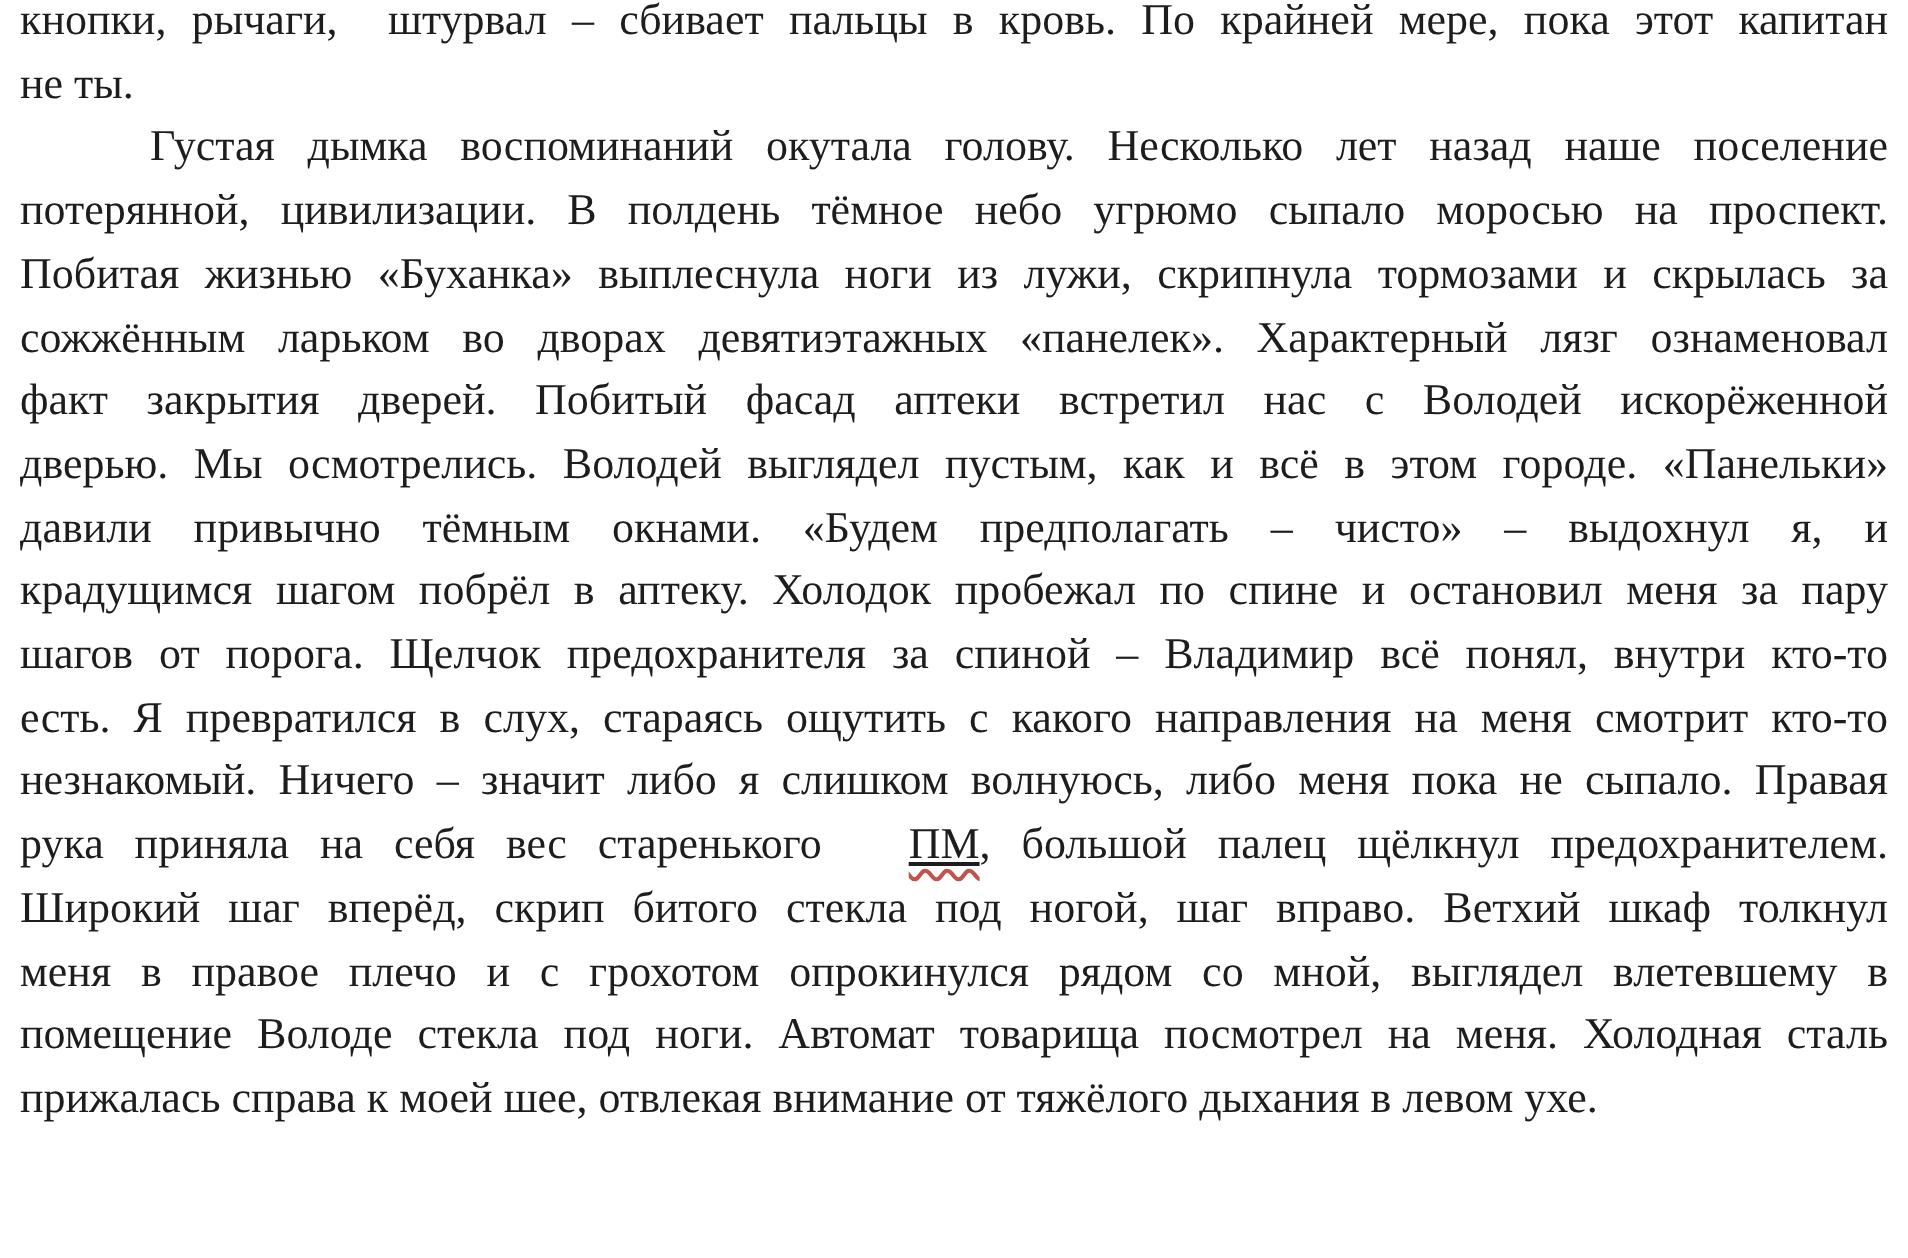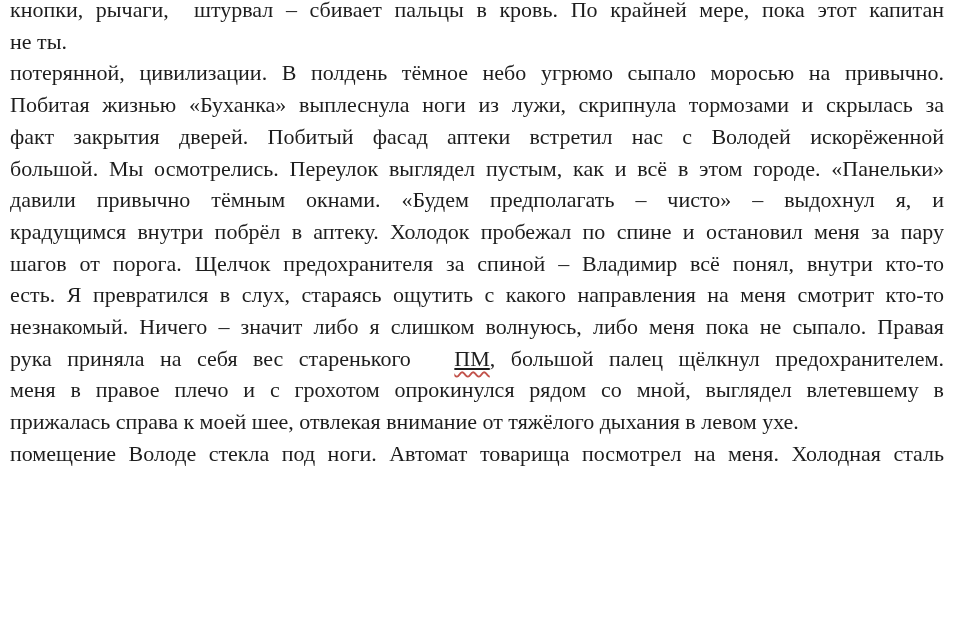--- a/index.html
+++ b/index.html
@@ -46,27 +46,30 @@
     text-underline-offset: 2px;
   }
 </style>
 </head>
 <body>
 
 <div class="page">
   <div>
       <div class="line">кнопки, рычаги,&nbsp; штурвал – сбивает пальцы в кровь. По крайней мере, пока этот капитан</div>
       <div class="line last">не ты.</div>
-      <div class="line">потерянной, цивилизации. В полдень тёмное небо угрюмо сыпало моросью на привычно.</div>
+      <div class="line indent">Густая дымка воспоминаний окутала голову. Несколько лет назад наше поселение</div>
+      <div class="line">потерянной, цивилизации. В полдень тёмное небо угрюмо сыпало моросью на проспект.</div>
       <div class="line">Побитая жизнью «Буханка» выплеснула ноги из лужи, скрипнула тормозами и скрылась за</div>
+      <div class="line">сожжённым ларьком во дворах девятиэтажных «панелек». Характерный лязг ознаменовал</div>
       <div class="line">факт закрытия дверей. Побитый фасад аптеки встретил нас с Володей искорёженной</div>
-      <div class="line">большой. Мы осмотрелись. Переулок выглядел пустым, как и всё в этом городе. «Панельки»</div>
+      <div class="line">дверью. Мы осмотрелись. Володей выглядел пустым, как и всё в этом городе. «Панельки»</div>
       <div class="line">давили привычно тёмным окнами. «Будем предполагать – чисто» – выдохнул я, и</div>
-      <div class="line">крадущимся внутри побрёл в аптеку. Холодок пробежал по спине и остановил меня за пару</div>
+      <div class="line">крадущимся шагом побрёл в аптеку. Холодок пробежал по спине и остановил меня за пару</div>
       <div class="line">шагов от порога. Щелчок предохранителя за спиной – Владимир всё понял, внутри кто-то</div>
       <div class="line">есть. Я превратился в слух, стараясь ощутить с какого направления на меня смотрит кто-то</div>
       <div class="line">незнакомый. Ничего – значит либо я слишком волнуюсь, либо меня пока не сыпало. Правая</div>
       <div class="line">рука приняла на себя вес старенького <span class="misspelled" style="text-decoration-color: rgb(194, 82, 75); margin-left: 28px;"><span class="u">ПМ</span></span>, большой палец щёлкнул предохранителем.</div>
+      <div class="line">Широкий шаг вперёд, скрип битого стекла под ногой, шаг вправо. Ветхий шкаф толкнул</div>
       <div class="line">меня в правое плечо и с грохотом опрокинулся рядом со мной, выглядел влетевшему в</div>
+      <div class="line">помещение Володе стекла под ноги. Автомат товарища посмотрел на меня. Холодная сталь</div>
       <div class="line last">прижалась справа к моей шее, отвлекая внимание от тяжёлого дыхания в левом ухе.</div>
-      <div class="line">помещение Володе стекла под ноги. Автомат товарища посмотрел на меня. Холодная сталь</div>
     </div>
 </div>
 
 </body></html>

